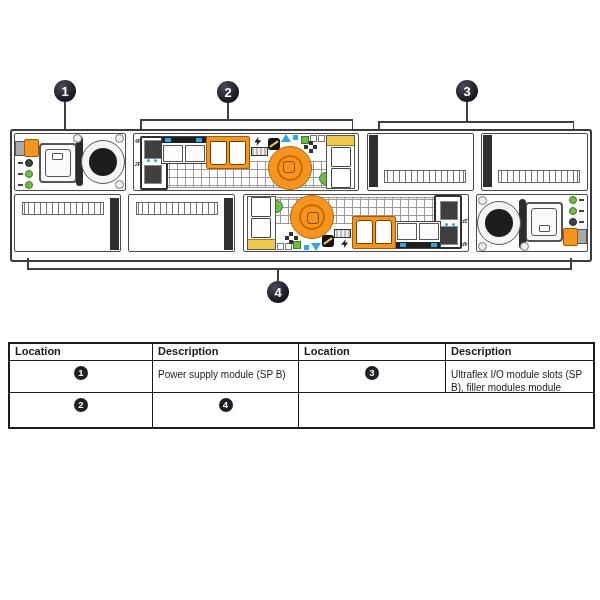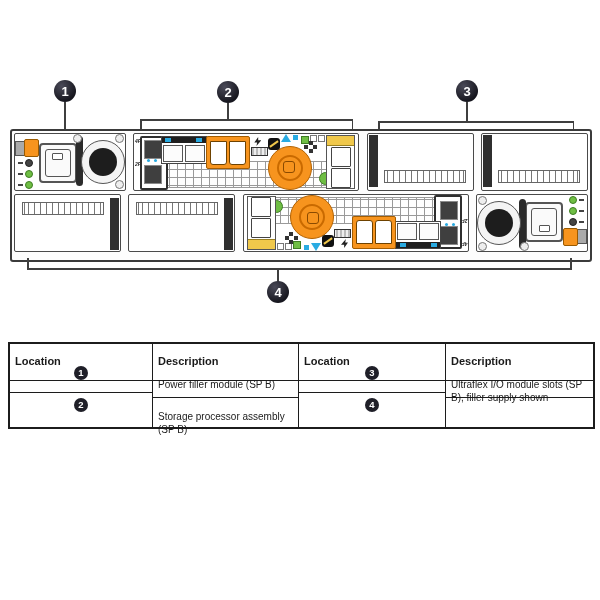--- a/index.html
+++ b/index.html
@@ -82,21 +82,21 @@
 
   
   .fbar{position:absolute;left:1px;top:1px;width:9px;height:52px;background:#2f2f2f;}
   .fstrip{position:absolute;left:16px;top:36px;width:82px;height:13px;border:1px solid #666;
     background:repeating-linear-gradient(90deg,#777 0 1px,transparent 1px 6px);background-origin:content-box;padding:2px;box-sizing:border-box;}
 
   
   .dtable{position:absolute;left:8px;top:342px;width:583px;border:2px solid #1c1c1c;
     display:grid;grid-template-columns:143px 146px 147px auto;grid-template-rows:17px 32px 34px;background:#fff;}
   .cell{border-right:1.5px solid #1c1c1c;border-bottom:1.5px solid #1c1c1c;box-sizing:border-box;
-    padding:18px 5px;font-size:10px;line-height:1.25;}
+    padding:8px 5px;font-size:10px;line-height:1.25;}
   .cell.last-col{border-right:none;}
   .cell.last-row{border-bottom:none;}
   .cell.hdr{font-weight:bold;font-size:11px;display:flex;align-items:center;}
   .cell.loc{display:flex;align-items:flex-start;justify-content:center;padding-top:5px;}
   .badge{width:14px;height:14px;border-radius:50%;background:#1f1f28;color:#fff;
     font-size:9.5px;font-weight:bold;display:flex;align-items:center;justify-content:center;}
 </style>
 </head>
 <body>
 
@@ -280,28 +280,27 @@
 
   <div class="dtable">
     <div class="cell hdr">Location</div>
     <div class="cell hdr">Description</div>
     <div class="cell hdr">Location</div>
     <div class="cell hdr last-col">Description</div>
 
     <div class="cell loc">
       <span class="badge">1</span>
     </div>
-    <div class="cell">Power filler module (SP B)</div>
+    <div class="cell">Power supply module (SP B)</div>
     <div class="cell loc">
       <span class="badge">3</span>
     </div>
-    <div class="cell last-col">Ultraflex I/O module slots (SP B), filler supply shown</div>
+    <div class="cell last-col">Ultraflex I/O module slots (SP B), filler modules module</div>
 
     <div class="cell loc last-row">
       <span class="badge">2</span>
     </div>
-    <div class="cell last-row">Storage processor assembly (SP B)</div>
     <div class="cell loc last-row">
       <span class="badge">4</span>
     </div>
   </div>
 
 </div>
 
 </body></html>

